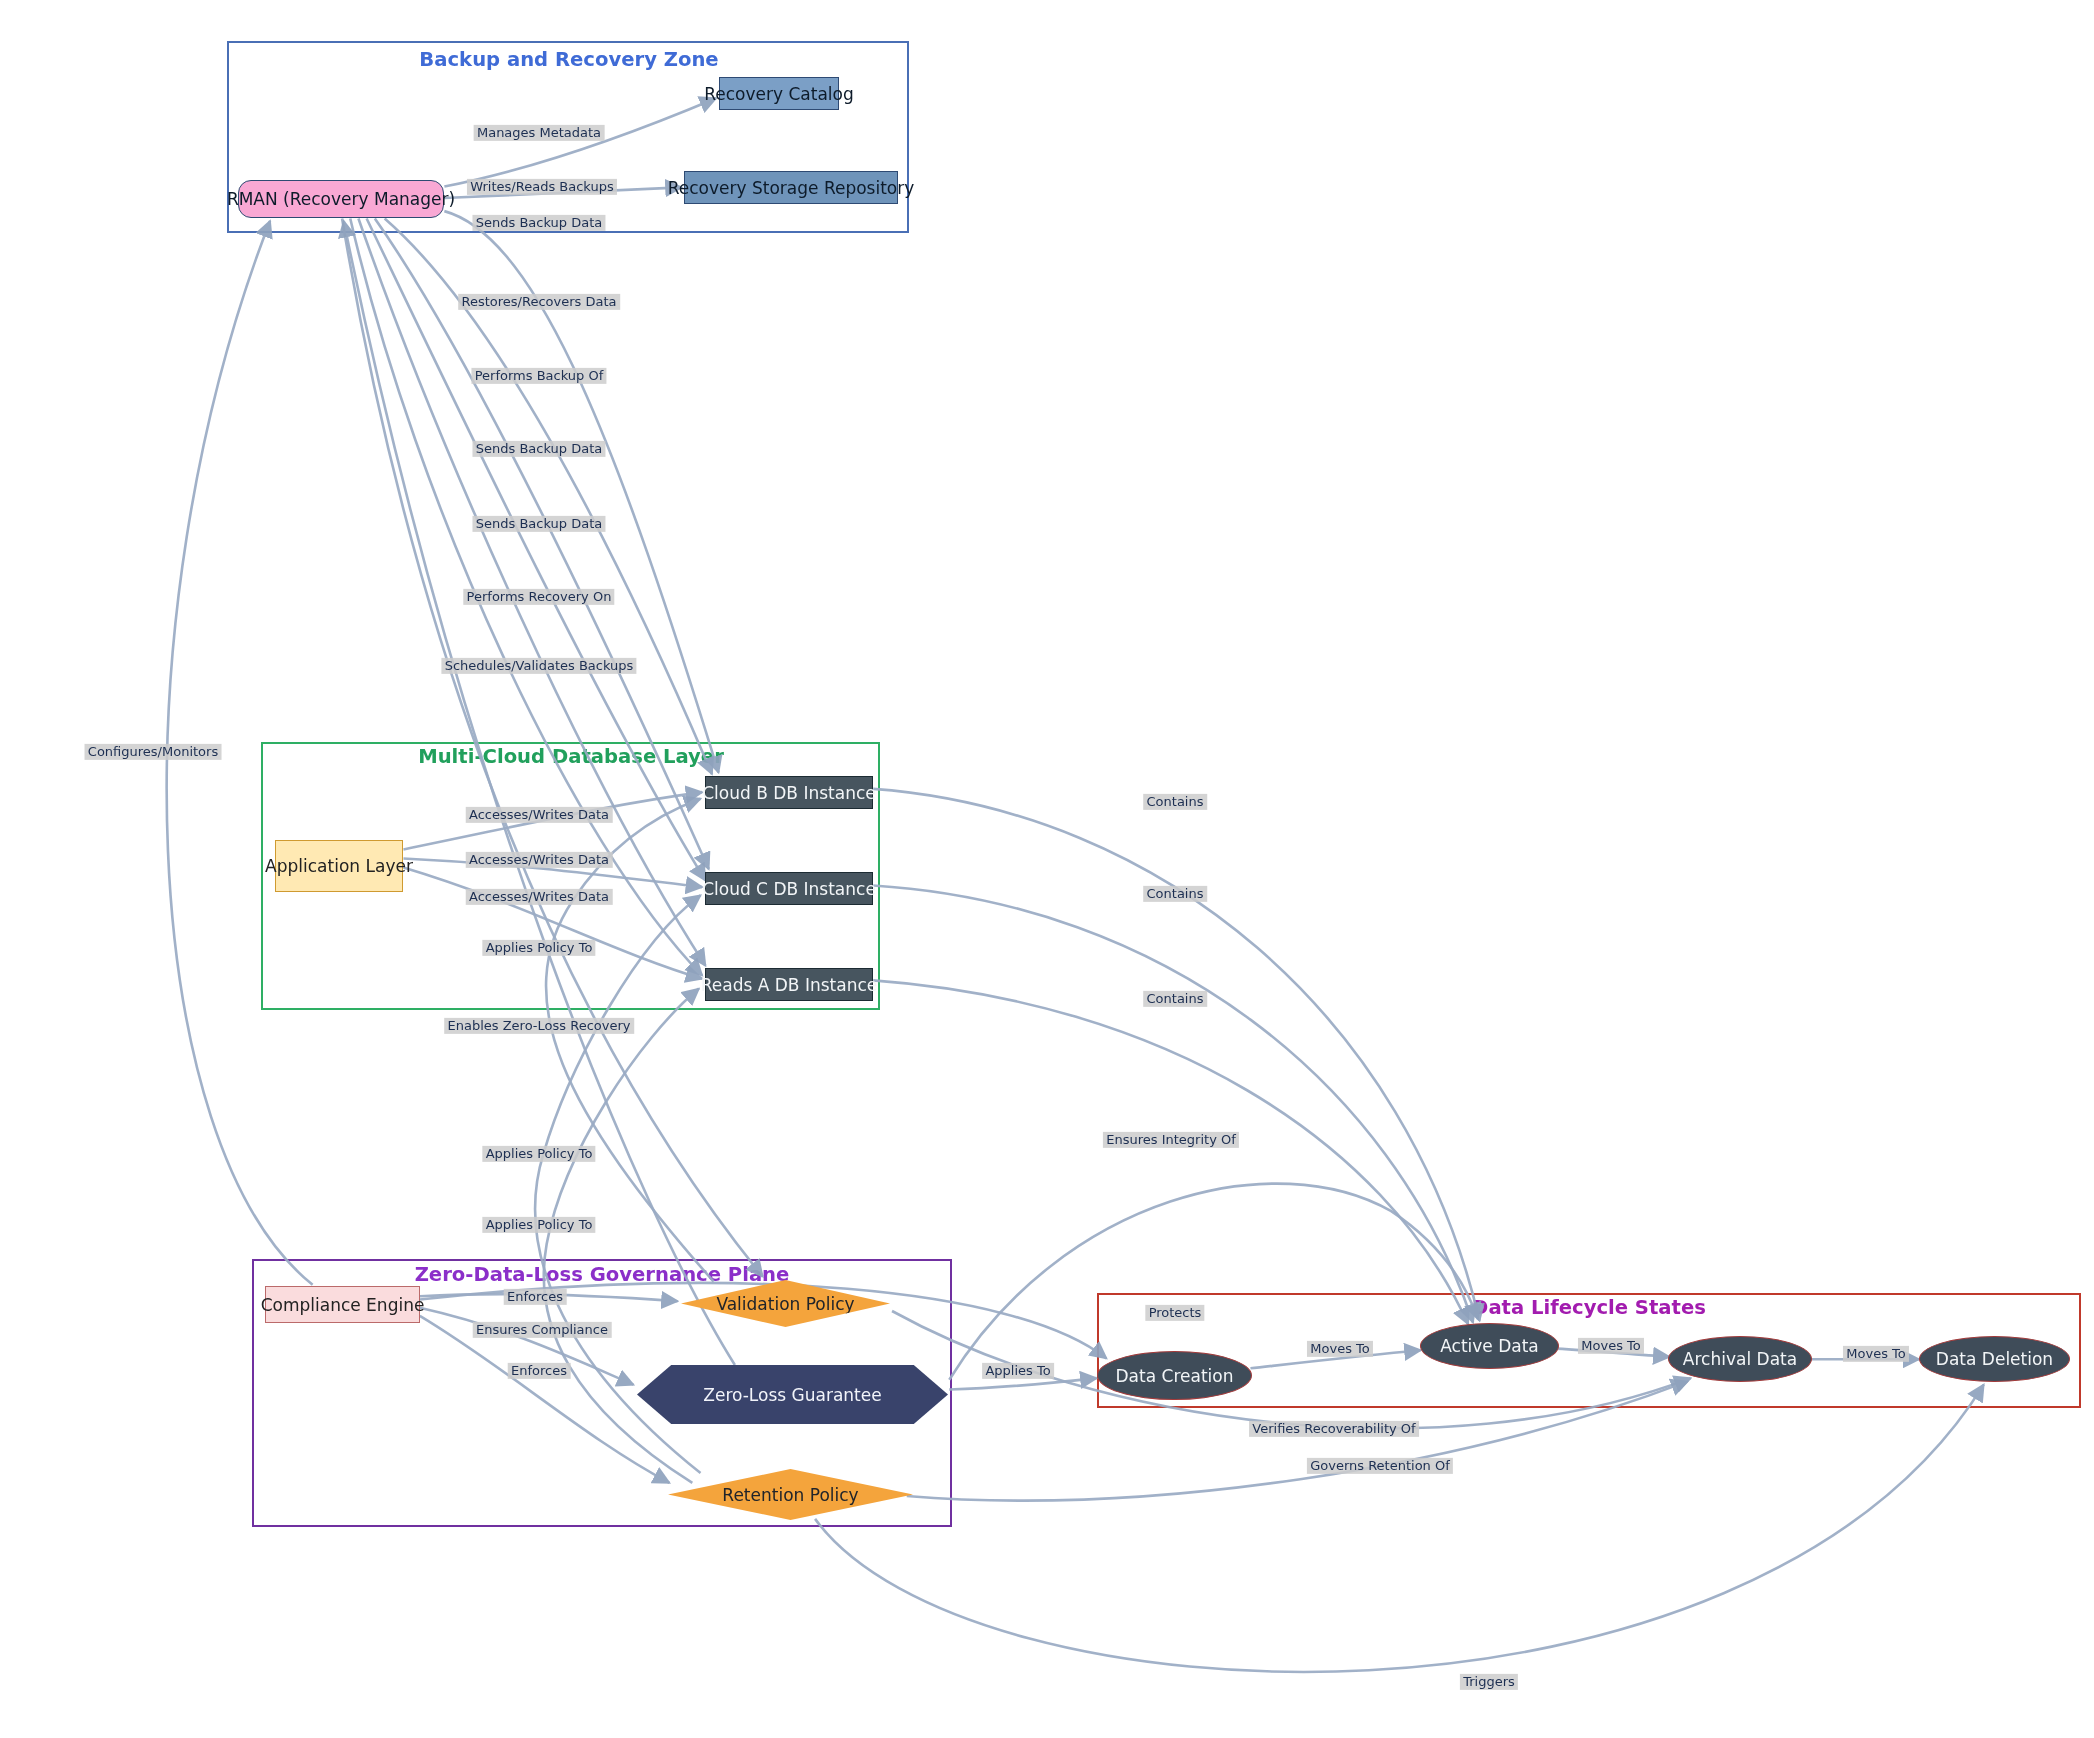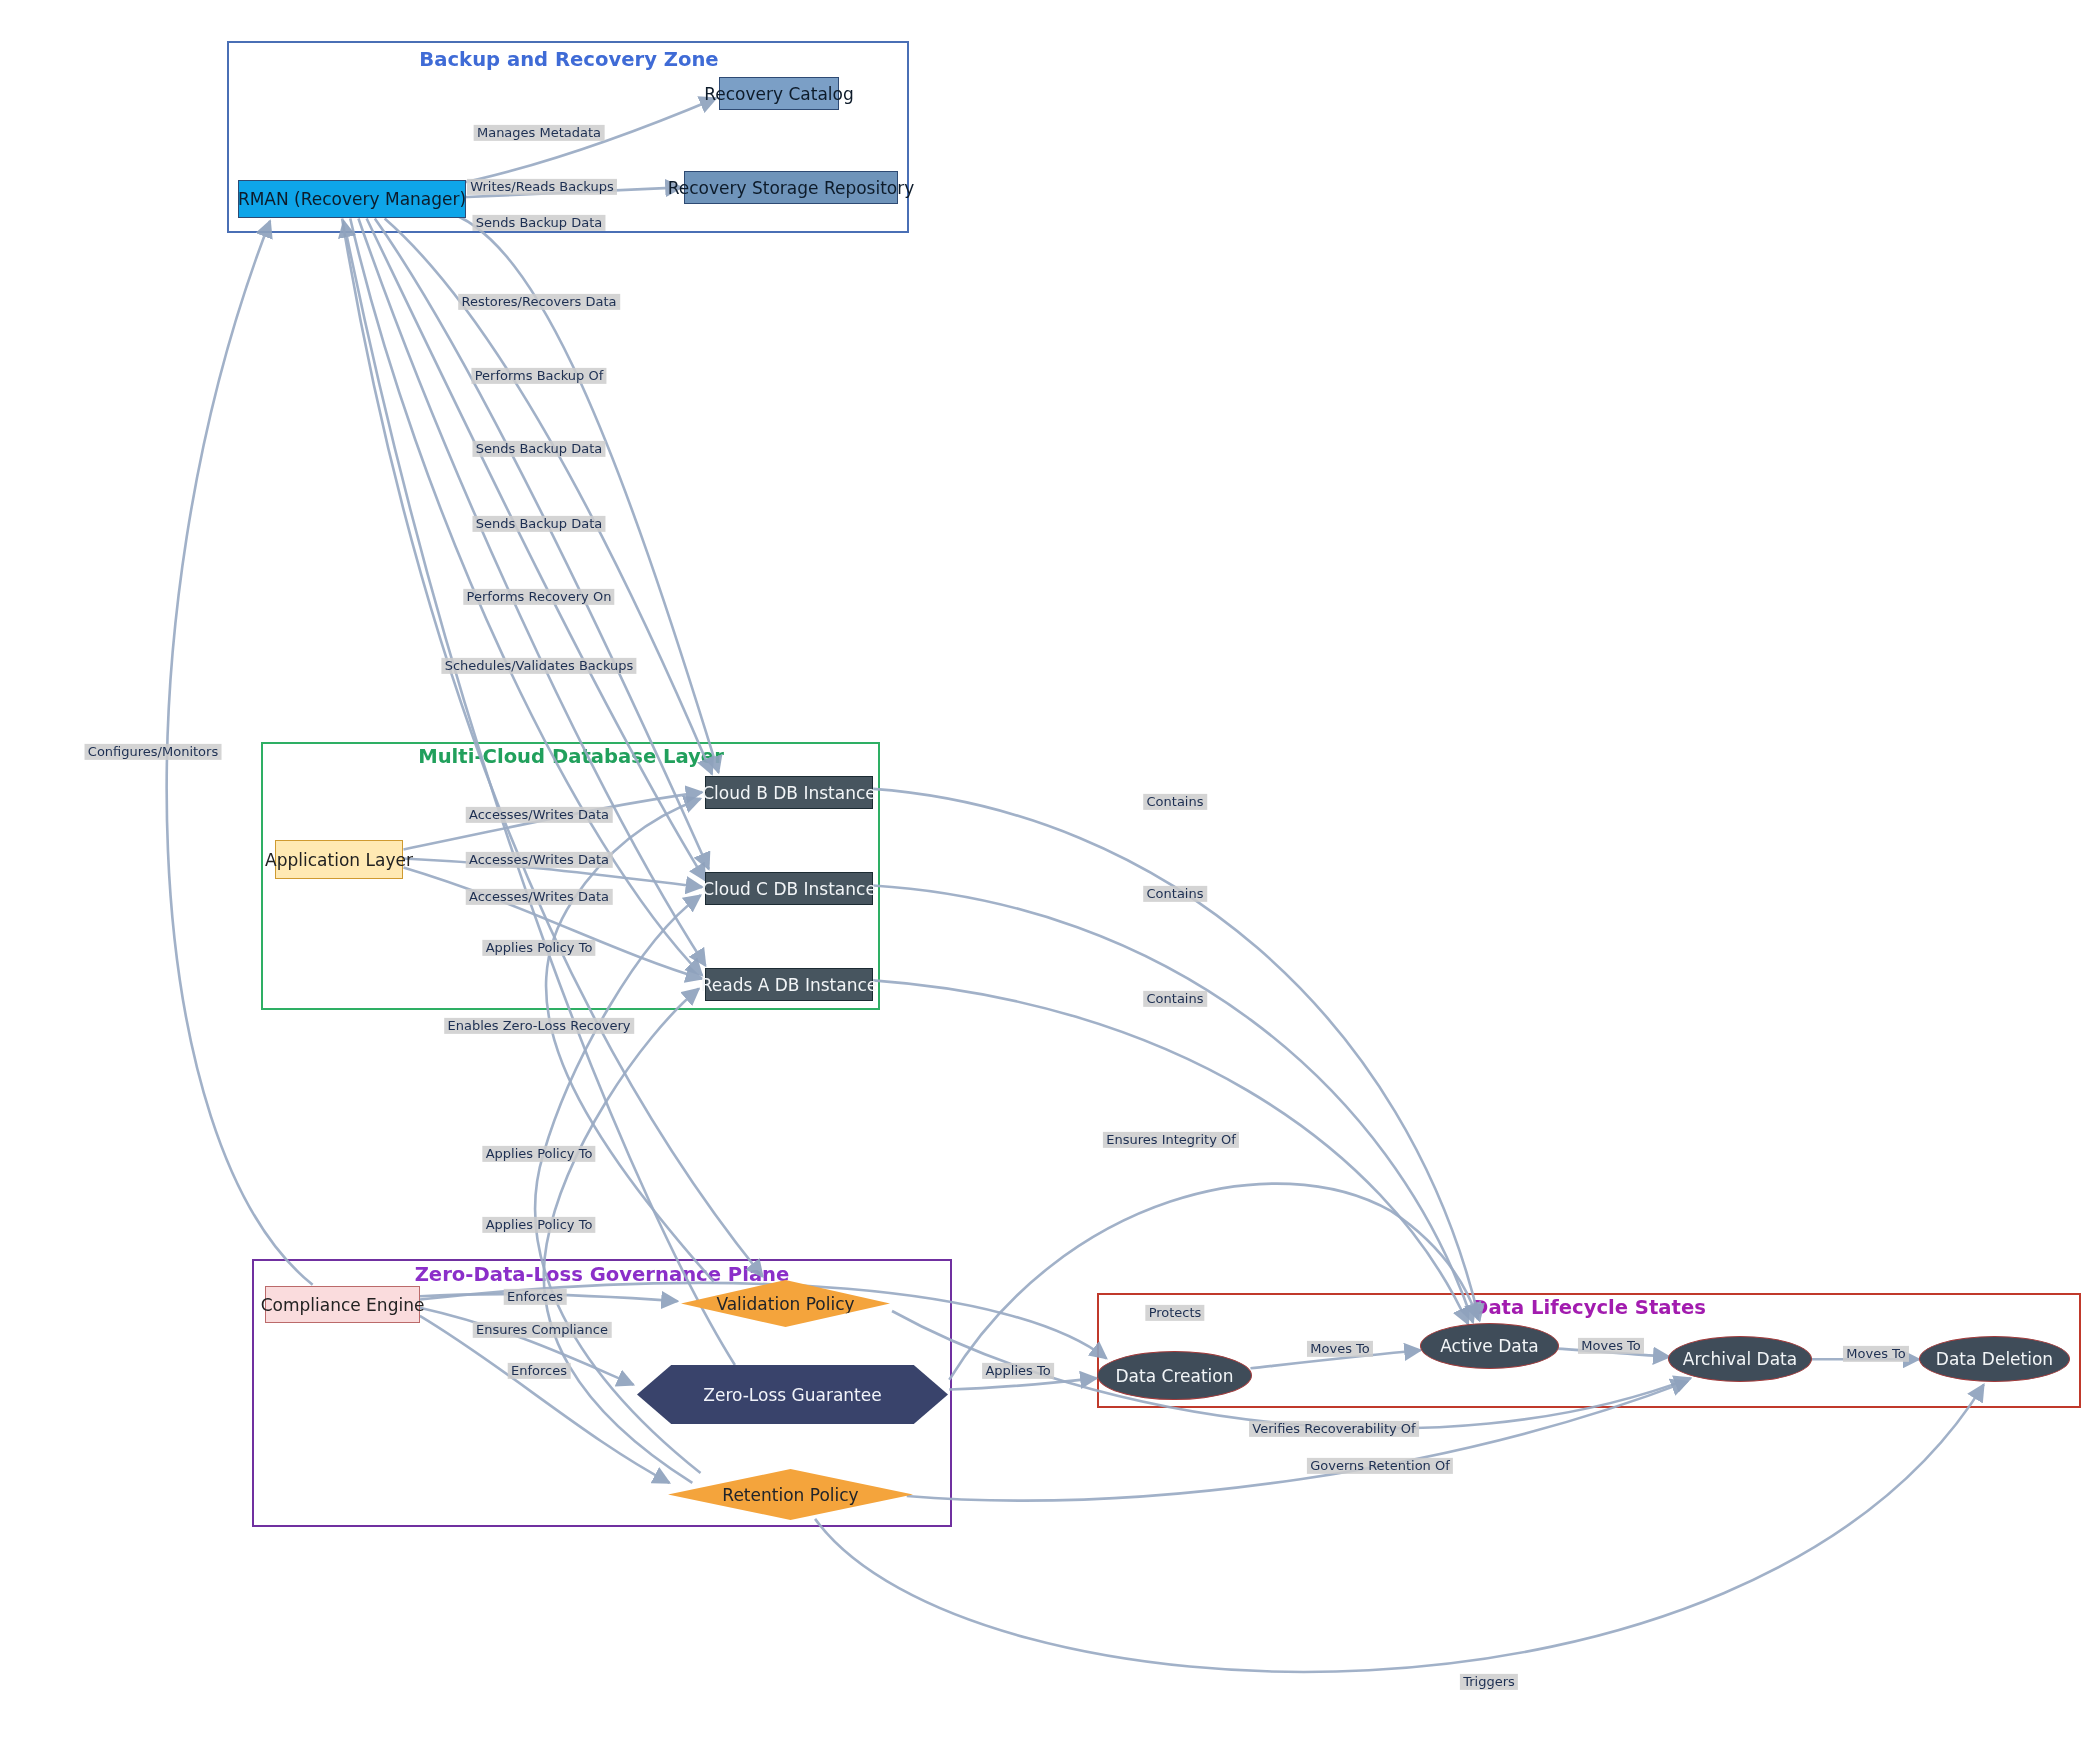--- a/index.html
+++ b/index.html
@@ -105,24 +105,24 @@
         <path d="M 513 1584 C 620 1578 720 1582 828 1590" class="edge" marker-end="url(#arrow)"></path>
         <path d="M 513 1598 C 620 1622 700 1660 774 1692" class="edge" marker-end="url(#arrow)"></path>
         <path d="M 513 1608 C 620 1672 716 1758 818 1812" class="edge" marker-end="url(#arrow)"></path>
         <path d="M 1160 1698 C 1230 1696 1286 1690 1340 1684" class="edge" marker-end="url(#arrow)"></path>
         <path d="M 1090 1602 C 1340 1740 1760 1800 2066 1684" class="edge" marker-end="url(#arrow)"></path>
         <path d="M 1108 1828 C 1400 1852 1780 1796 2062 1688" class="edge" marker-end="url(#arrow)"></path>
         <path d="M 996 1856 C 1180 2110 2140 2150 2424 1692" class="edge" marker-end="url(#arrow)"></path>
       </g>
   </svg>
   <div id="nodes-layer">
-      <div class="node node-box" style="left: 238px; top: 180px; width: 228px; height: 38px; background: #0ea5e9; color: rgb(13, 27, 42); border-color: rgb(46, 74, 115);">RMAN (Recovery Manager)</div>
+      <div class="node node-box" style="left: 238px; top: 180px; width: 206px; height: 38px; background: #f9a8d4; color: rgb(13, 27, 42); border-color: rgb(46, 74, 115); border-radius: 13px;">RMAN (Recovery Manager)</div>
       <div class="node node-box" style="left: 719px; top: 77px; width: 120px; height: 33px; background: rgb(123, 159, 198); color: rgb(13, 27, 42); border-color: rgb(46, 74, 115);">Recovery Catalog</div>
       <div class="node node-box" style="left: 684px; top: 171px; width: 214px; height: 33px; background: rgb(111, 148, 186); color: rgb(13, 27, 42); border-color: rgb(46, 74, 115);">Recovery Storage Repository</div>
-      <div class="node node-box" style="left: 275px; top: 840px; width: 128px; height: 39px; background: rgb(255, 233, 179); color: rgb(34, 34, 34); border-color: rgb(207, 154, 48);">Application Layer</div>
+      <div class="node node-box" style="left: 275px; top: 840px; width: 128px; height: 52px; background: rgb(255, 233, 179); color: rgb(34, 34, 34); border-color: rgb(207, 154, 48);">Application Layer</div>
       <div class="node node-box" style="left: 705px; top: 776px; width: 168px; height: 33px; background: rgb(71, 85, 95); color: rgb(242, 245, 247); border-color: rgb(28, 43, 51);">Cloud B DB Instance</div>
       <div class="node node-box" style="left: 705px; top: 872px; width: 168px; height: 33px; background: rgb(71, 85, 95); color: rgb(242, 245, 247); border-color: rgb(28, 43, 51);">Cloud C DB Instance</div>
       <div class="node node-box" style="left: 705px; top: 968px; width: 168px; height: 33px; background: rgb(71, 85, 95); color: rgb(242, 245, 247); border-color: rgb(28, 43, 51);">Reads A DB Instance</div>
       <div class="node node-box" style="left: 265px; top: 1286px; width: 155px; height: 37px; background: rgb(250, 220, 221); color: rgb(34, 34, 34); border-color: rgb(187, 106, 106);">Compliance Engine</div>
       <div class="node node-diamond" style="left: 681px; top: 1280px; width: 209px; height: 47px; background: rgb(244, 164, 60); color: rgb(32, 36, 42); border-color: rgb(138, 138, 138);">Validation Policy</div>
       <div class="node node-hexagon" style="left: 637px; top: 1365px; width: 311px; height: 59px; background: rgb(57, 67, 107); color: rgb(242, 244, 250); border-color: rgb(35, 40, 63);">Zero-Loss Guarantee</div>
       <div class="node node-diamond" style="left: 668px; top: 1469px; width: 245px; height: 51px; background: rgb(244, 164, 60); color: rgb(32, 36, 42); border-color: rgb(138, 138, 138);">Retention Policy</div>
       <div class="node node-ellipse" style="left: 1097px; top: 1351px; width: 155px; height: 49px; background: rgb(63, 76, 89); color: rgb(242, 245, 247); border-color: rgb(163, 59, 59);">Data Creation</div>
       <div class="node node-ellipse" style="left: 1420px; top: 1323px; width: 139px; height: 46px; background: rgb(63, 76, 89); color: rgb(242, 245, 247); border-color: rgb(163, 59, 59);">Active Data</div>
       <div class="node node-ellipse" style="left: 1668px; top: 1336px; width: 144px; height: 46px; background: rgb(63, 76, 89); color: rgb(242, 245, 247); border-color: rgb(163, 59, 59);">Archival Data</div>

